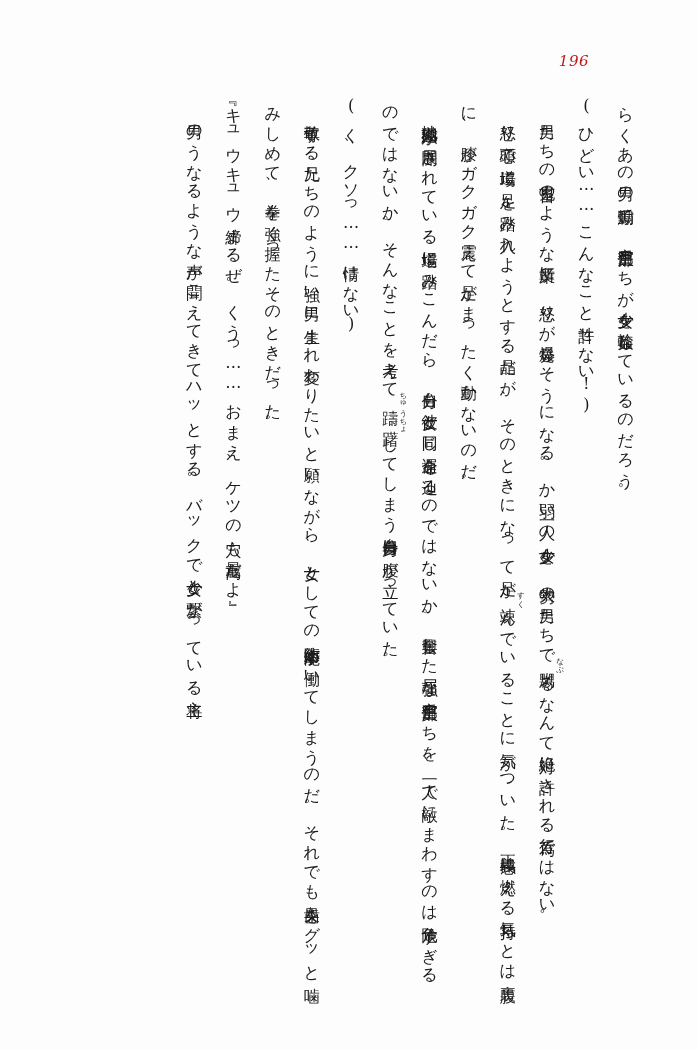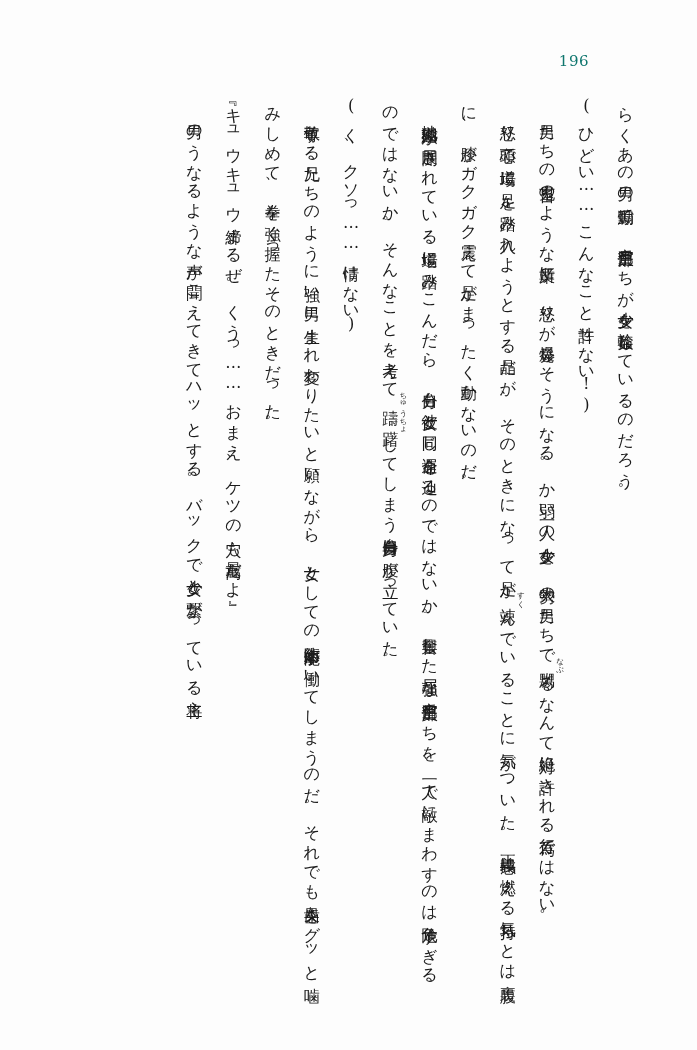--- a/index.html
+++ b/index.html
@@ -22,22 +22,23 @@
     background: #fdfdfd;
   }
 
   
   #page-number {
     position: absolute;
     top: 52px;
     right: 108px;
     font-size: 15px;
     font-family: "DejaVu Serif", "Liberation Serif", serif;
-    color: #0f766e;
+    color: #b91c1c;
     letter-spacing: 0.5px;
+    font-style: italic;
   }
 
   
   #text-block {
     position: absolute;
     top: 96px;
     right: 52px;
     left: 56px;
     height: 880px;
     writing-mode: vertical-rl;

